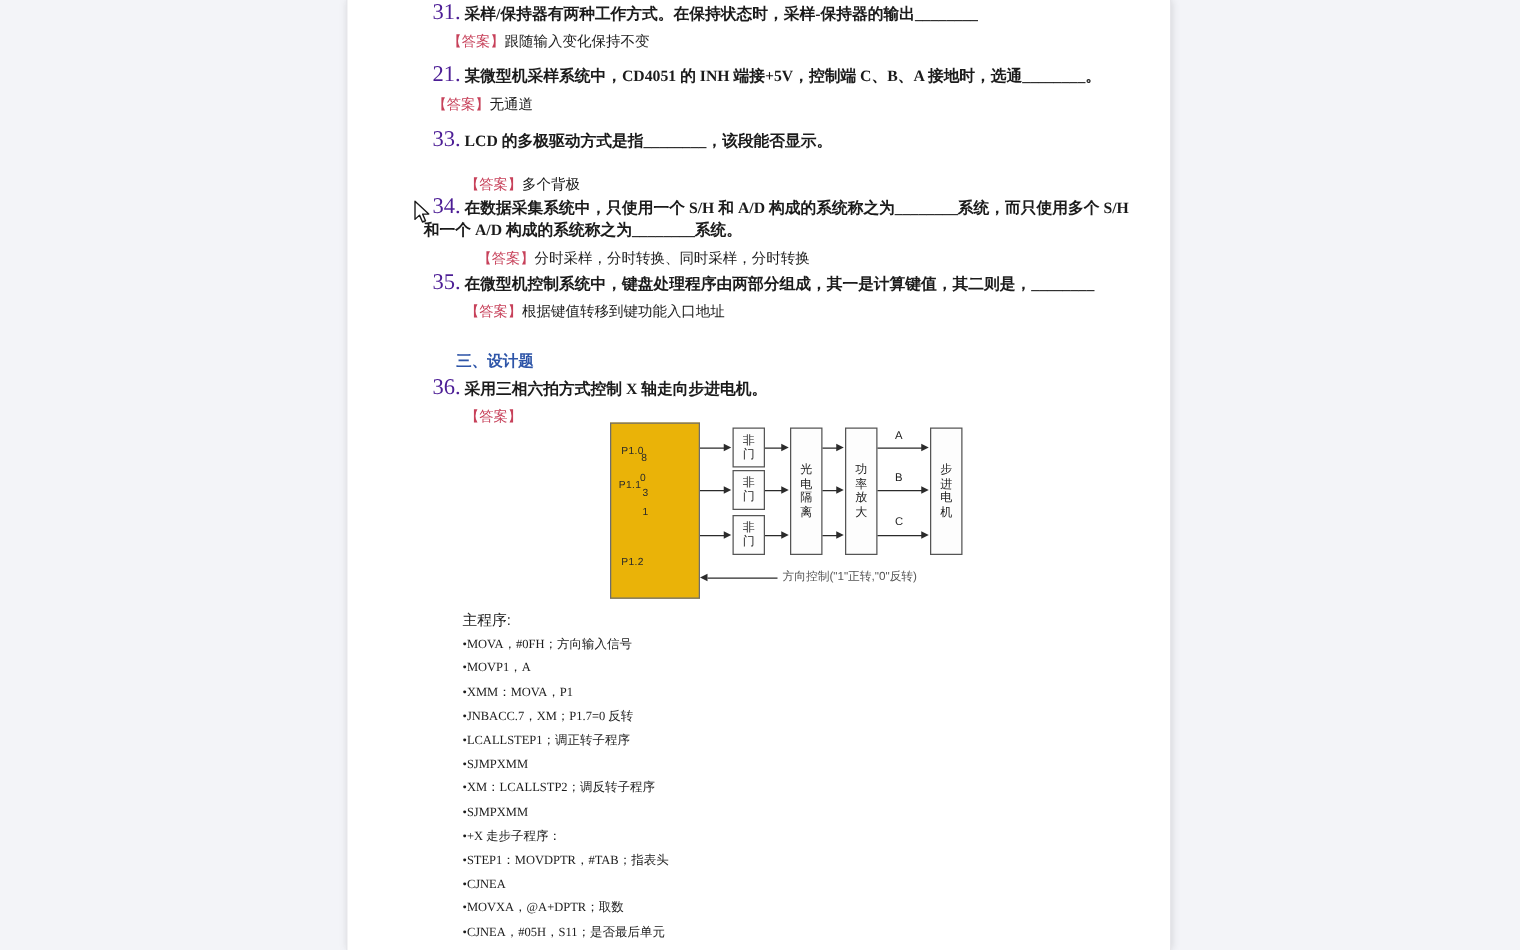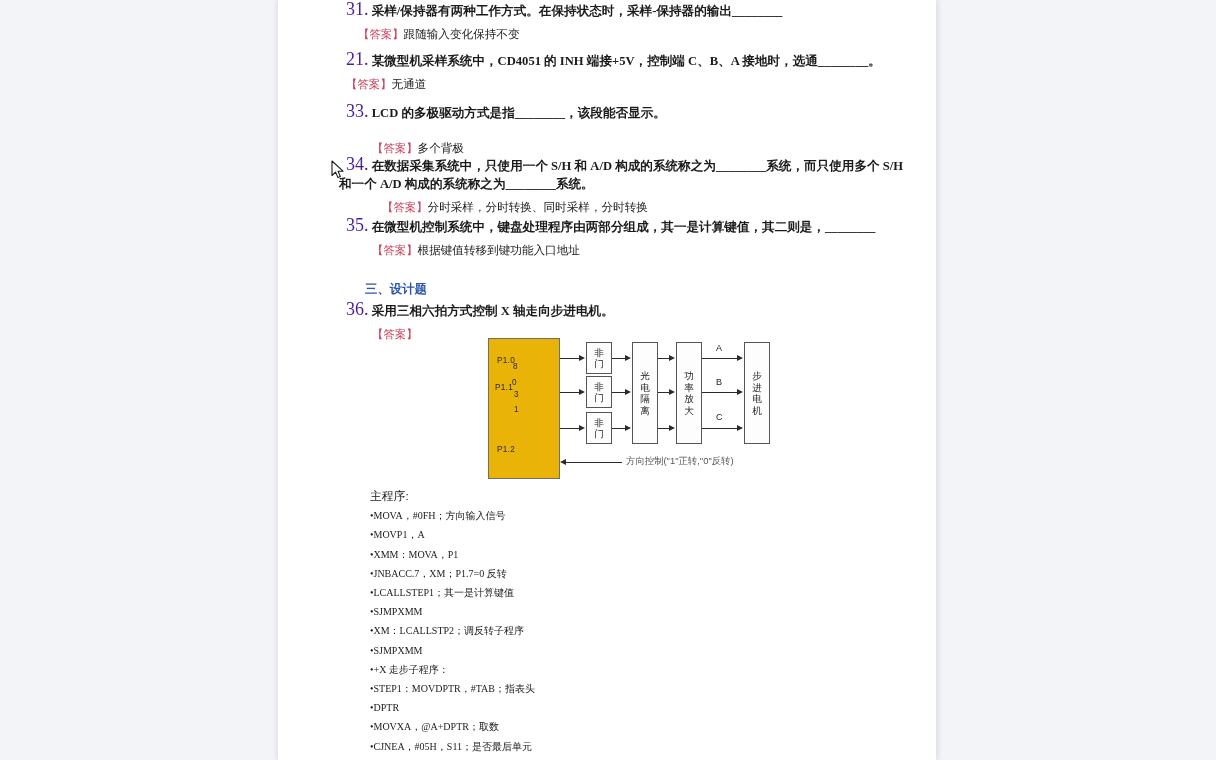--- a/index.html
+++ b/index.html
@@ -326,27 +326,27 @@
         <div class="dg-arrow-left" style="left:72px; top:125.5px;"></div>
         <div class="dg-dir-text" style="left:138px; top:122px;">方向控制("1"正转,"0"反转)</div>
       </div>
 
       <div class="codeblock">
         <div class="code-title">主程序:</div>
         <div class="code-line">•MOVA，#0FH；方向输入信号</div>
         <div class="code-line">•MOVP1，A</div>
         <div class="code-line">•XMM：MOVA，P1</div>
         <div class="code-line">•JNBACC.7，XM；P1.7=0 反转</div>
-        <div class="code-line">•LCALLSTEP1；其一是计算键值</div>
+        <div class="code-line">•LCALLSTEP1；调正转子程序</div>
         <div class="code-line">•SJMPXMM</div>
         <div class="code-line">•XM：LCALLSTP2；调反转子程序</div>
         <div class="code-line">•SJMPXMM</div>
         <div class="code-line">•+X 走步子程序：</div>
         <div class="code-line">•STEP1：MOVDPTR，#TAB；指表头</div>
-        <div class="code-line">•DPTR</div>
+        <div class="code-line">•CJNEA</div>
         <div class="code-line">•MOVXA，@A+DPTR；取数</div>
         <div class="code-line">•CJNEA，#05H，S11；是否最后单元</div>
       </div>
 
     </div>
   </div>
 
   <div id="cursor">
     <svg width="14" height="20" viewBox="0 0 14 20" xmlns="http://www.w3.org/2000/svg">
       <path d="M1,1 L1,15.5 L4.6,12.1 L7,17.6 L9.4,16.6 L7.1,11.3 L12,11.2 Z" fill="#ffffff" stroke="#1a1a1a" stroke-width="1.1" stroke-linejoin="round"></path>

